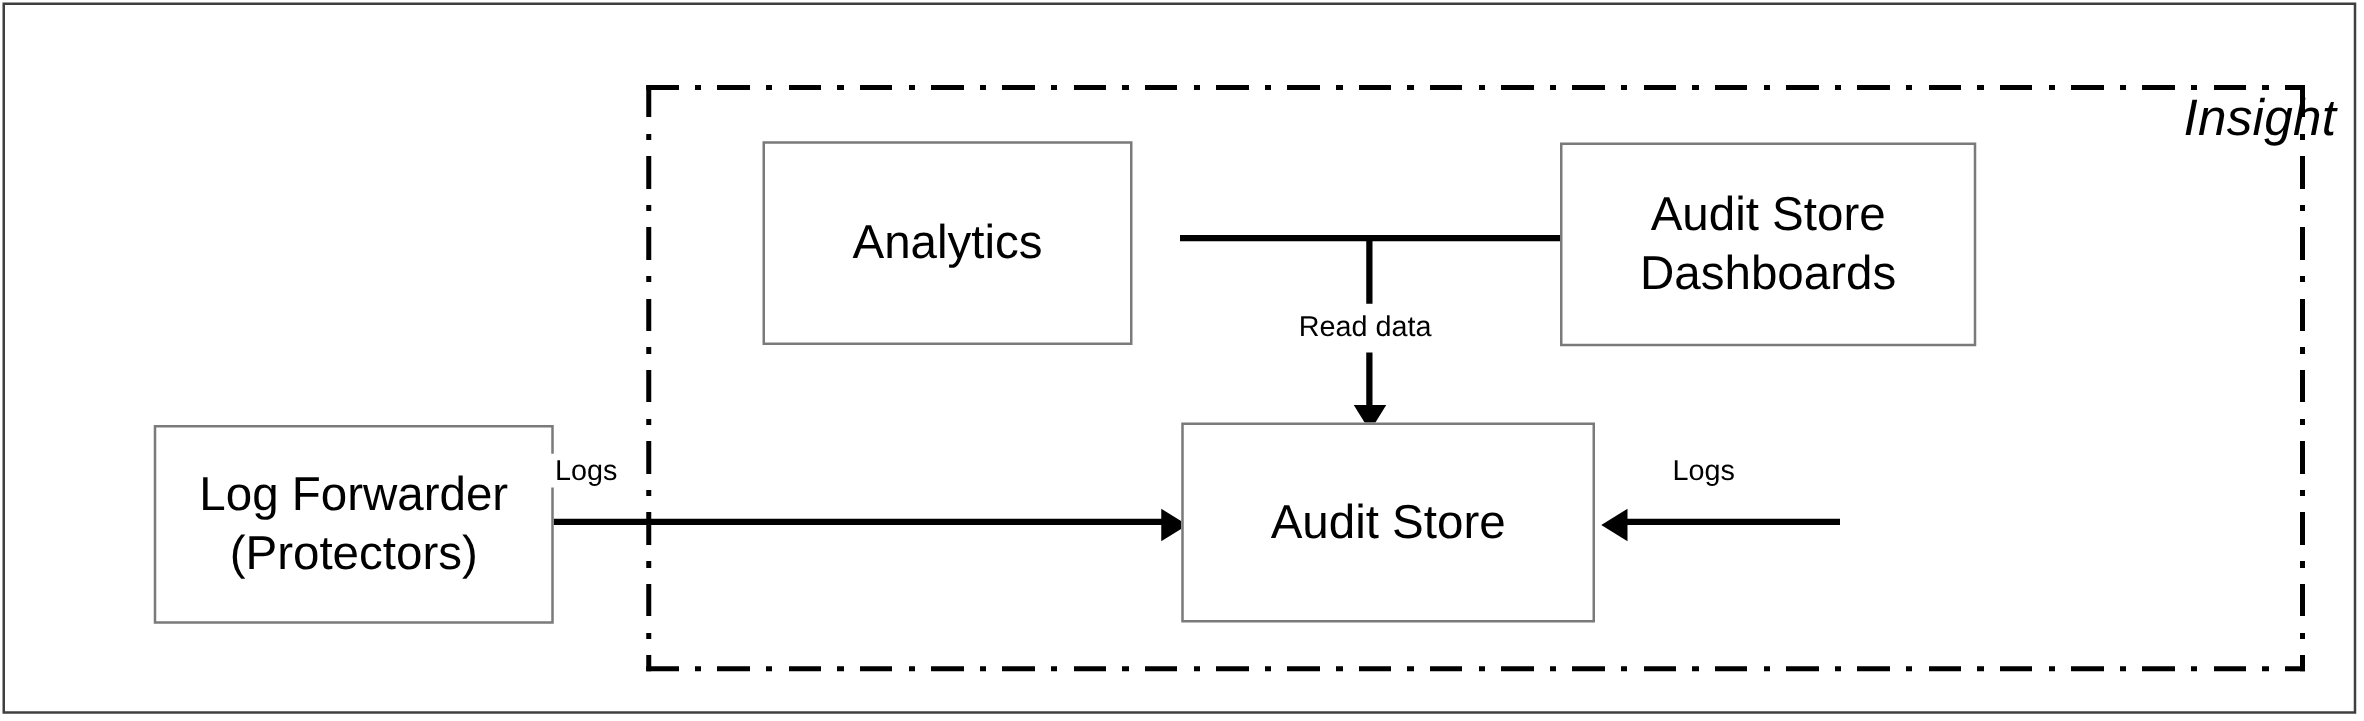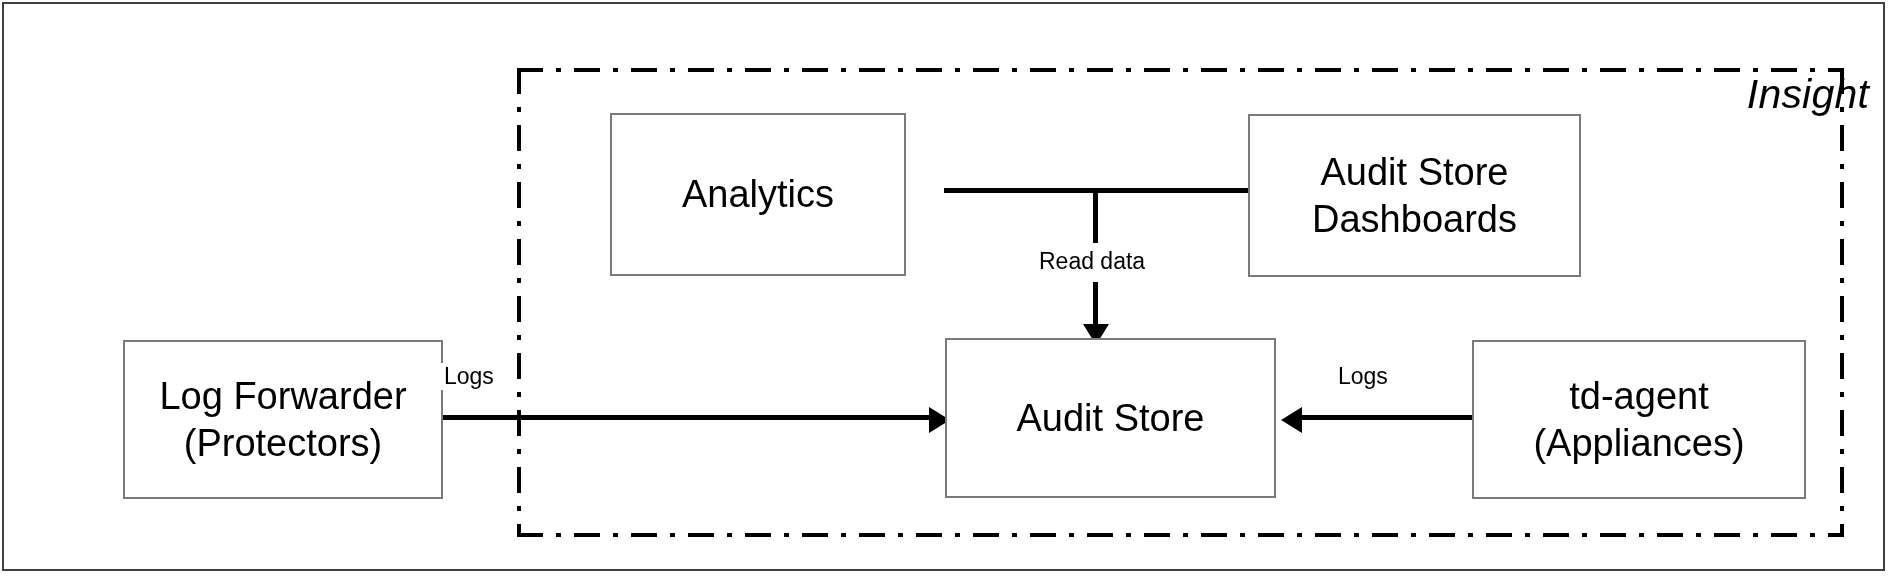--- a/index.html
+++ b/index.html
@@ -222,18 +222,14 @@
 
   <div class="node" id="node-log-forwarder">
     <span class="node-text">Log Forwarder
 (Protectors)</span>
   </div>
 
   <div class="node" id="node-audit-store">
     <span class="node-text">Audit Store</span>
   </div>
 
-  <div class="node" id="node-td-agent">
-    <span class="node-text">td-agent
-(Appliances)</span>
-  </div>
 
 </div>
 
 </body></html>

